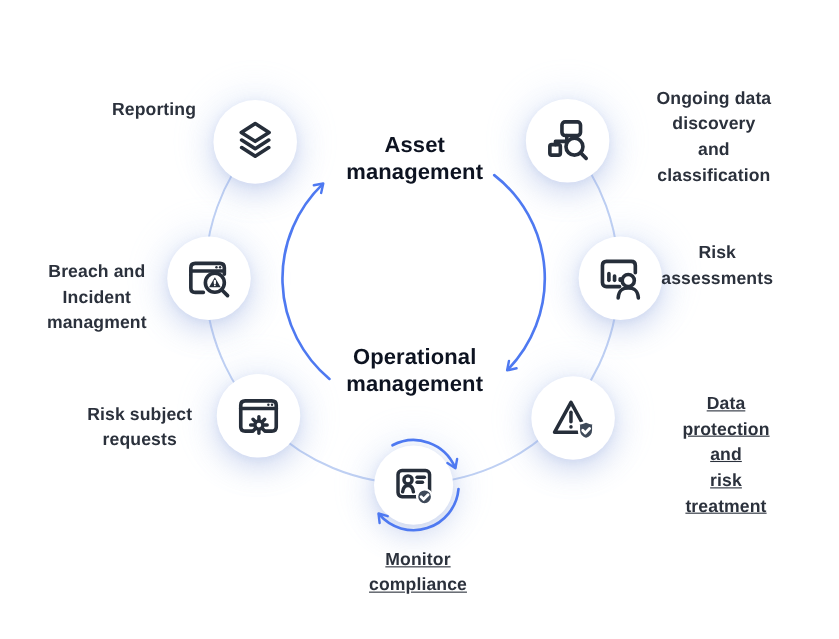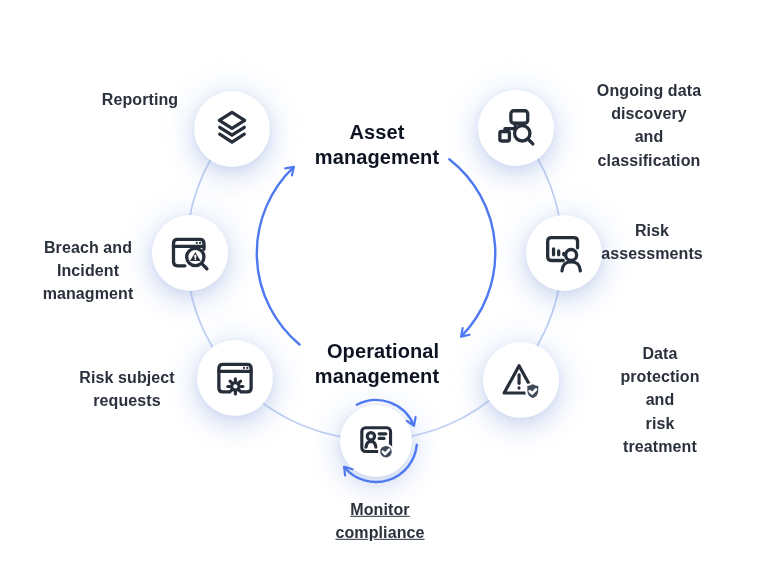--- a/index.html
+++ b/index.html
@@ -134,30 +134,30 @@
       </marker>
     </defs>
     <path class="arrow" d="M299.5 344.5 A119 119 0 0 1 293.3 167.4" marker-end="url(#ah)"></path>
     <path class="arrow" d="M449.3 159.2 A119 119 0 0 1 461.6 336.1" marker-end="url(#ah)"></path>
     <path class="arrow" d="M356.8 404.8 A41 41 0 0 1 413.7 425" marker-end="url(#ah)"></path>
     <path class="arrow" d="M416.8 444.6 A41 41 0 0 1 344.6 467.4" marker-end="url(#ah)"></path>
   </svg>
 
   <div class="center-title" style="left:377px;top:145px;">Asset
 management</div>
-  <div class="center-title" style="left:377px;top:364px;text-align:right;">Operational
+  <div class="center-title" style="left:377px;top:338px;">Operational
 management</div>
 
   <div class="label" style="left:140px;top:100px;">Reporting</div>
   <div class="label" style="left:649px;top:125px;">Ongoing data
 discovery
 and classification</div>
   <div class="label" style="left:652px;top:242px;text-align:center;">Risk
 assessments</div>
-  <div class="label" style="left:660px;top:400px;">Data protection and
+  <div class="label" style="left:660px;top:414px;text-decoration:underline;">Data protection and
 risk treatment</div>
   <div class="label" style="left:380px;top:521px;text-decoration:underline;">Monitor
 compliance</div>
   <div class="label" style="left:127px;top:389px;">Risk subject
 requests</div>
   <div class="label" style="left:88px;top:251px;margin-top:20px;">Breach and
 Incident
 managment</div>
 
 </div>

